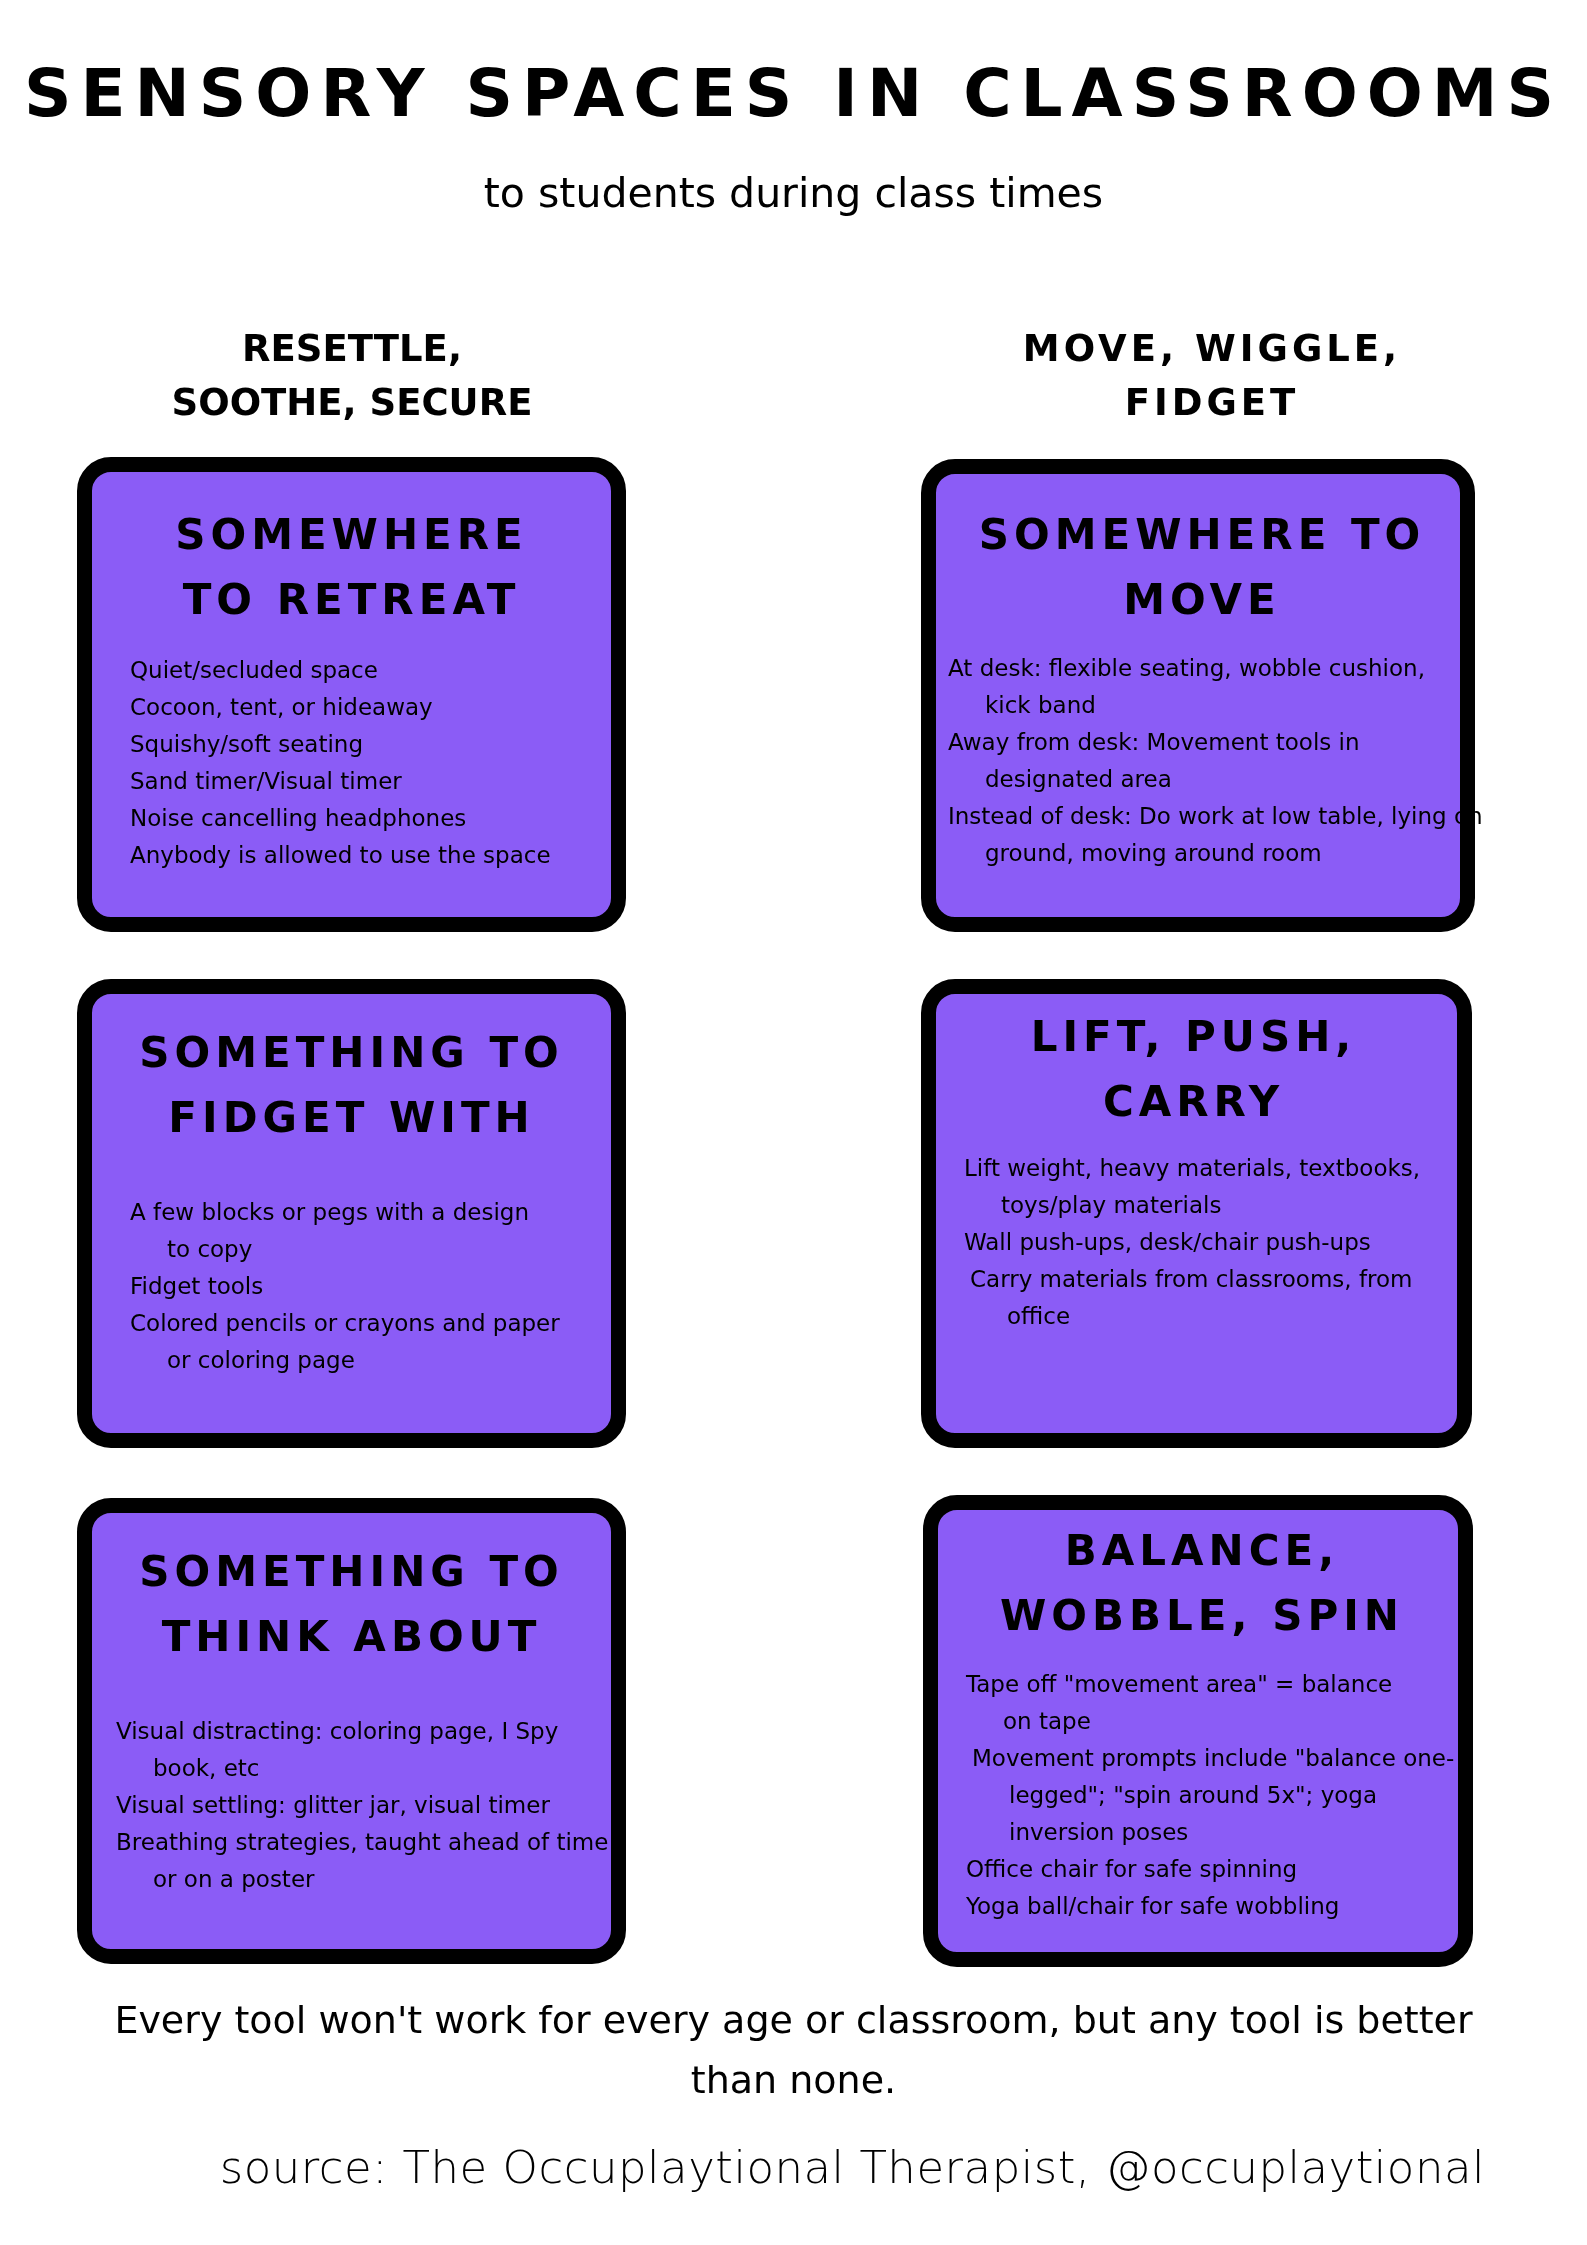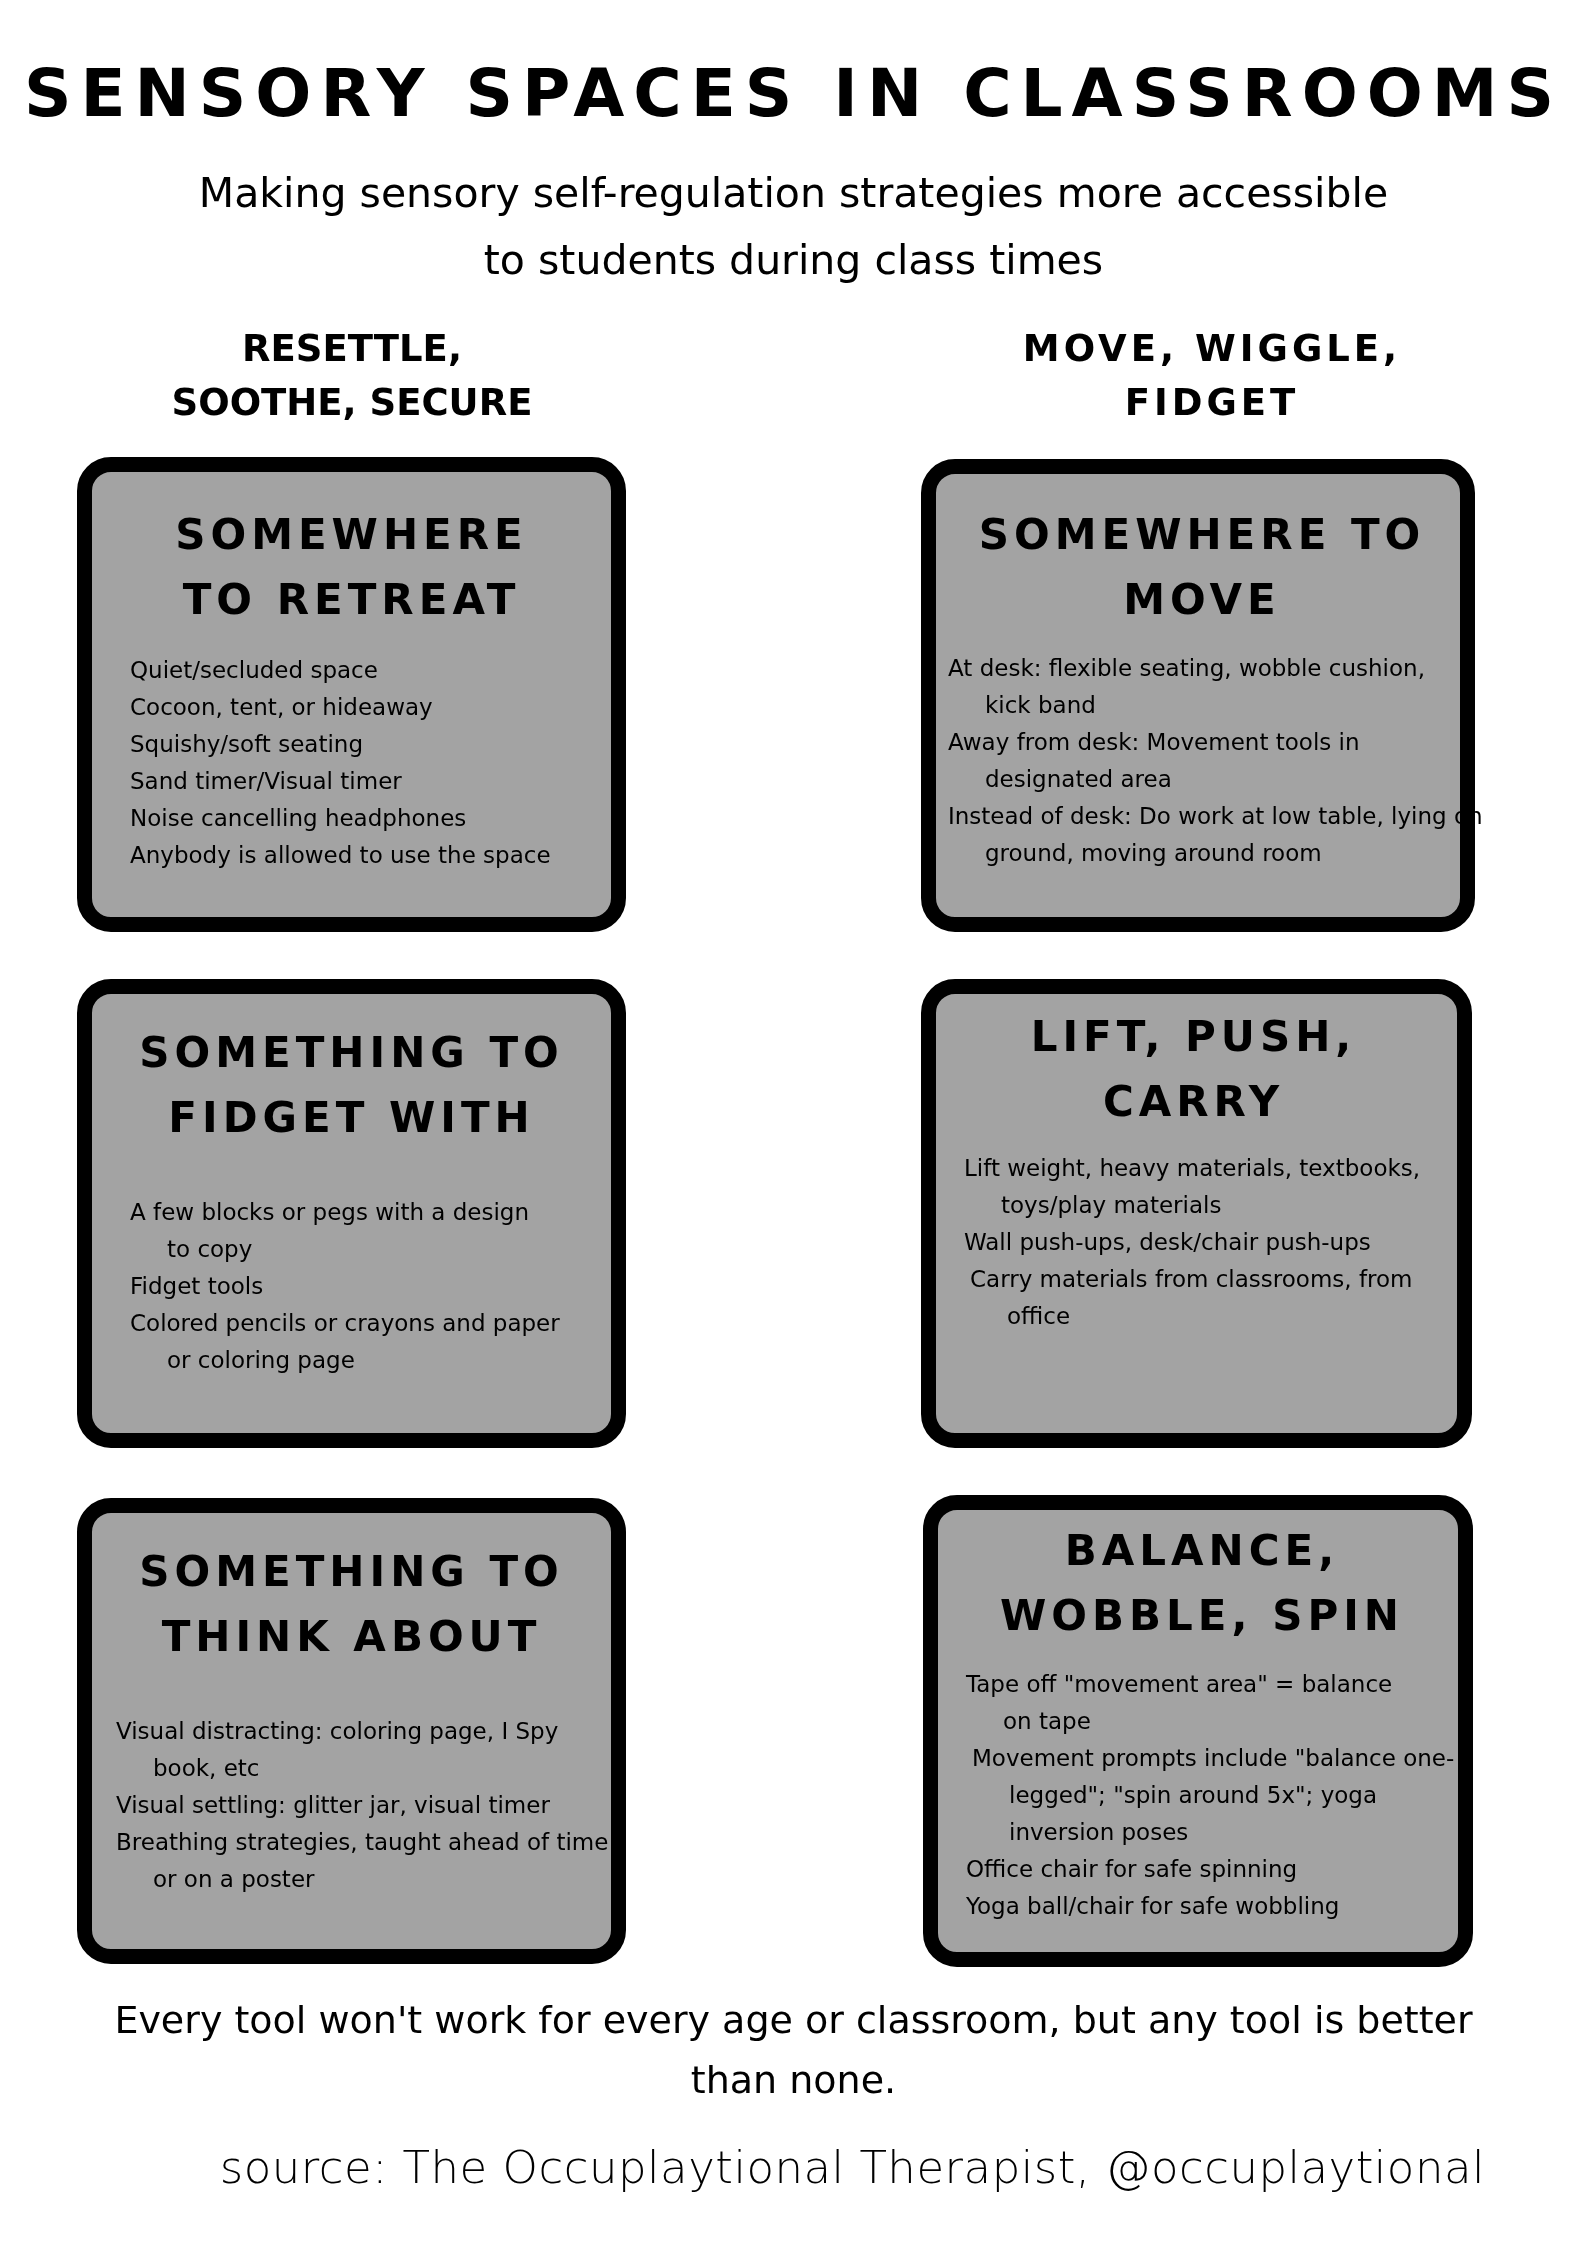--- a/index.html
+++ b/index.html
@@ -16,21 +16,21 @@
   }
   .col-header {
     position: absolute; top: 322px; width: 520px; text-align: center;
     font-family: "DejaVu Sans", sans-serif; font-weight: 700; font-size: 37px;
     line-height: 54px;
   }
   .col-header.left { left: 92px; letter-spacing: 0px; }
   .col-header.right { left: 952px; letter-spacing: 4px; }
   .card {
     position: absolute; box-sizing: border-box;
-    border: 15px solid #000; border-radius: 34px; background: #a3a3a3;
+    border: 15px solid #000; border-radius: 34px; background: #8b5cf6;
   }
   .card-title {
     text-align: center; font-family: "DejaVu Sans", sans-serif; font-weight: 700;
     font-size: 42px; letter-spacing: 5px; line-height: 65px; margin: 0;
   }
   .card-list { list-style: none; margin: 0; padding: 0; }
   .card-list li {
     font-family: "DejaVu Sans", sans-serif; font-size: 23px; line-height: 37px;
     padding-left: 37px; text-indent: -37px;
   }
@@ -43,21 +43,20 @@
     font-family: "DejaVu Sans", sans-serif; font-weight: 300; font-size: 45px;
     line-height: 60px; white-space: nowrap; letter-spacing: 0.5px;
   }
 </style>
 </head>
 <body>
 
 <div class="title">SENSORY SPACES IN CLASSROOMS</div>
 
 <div class="subtitle">
-  <div>Making sensory self-regulation strategies more accessible</div>
   <div>to students during class times</div>
 </div>
 
 <div class="col-header left">
   <div>RESETTLE,</div>
   <div>SOOTHE, SECURE</div>
 </div>
 <div class="col-header right">
   <div>MOVE, WIGGLE,</div>
   <div>FIDGET</div>

